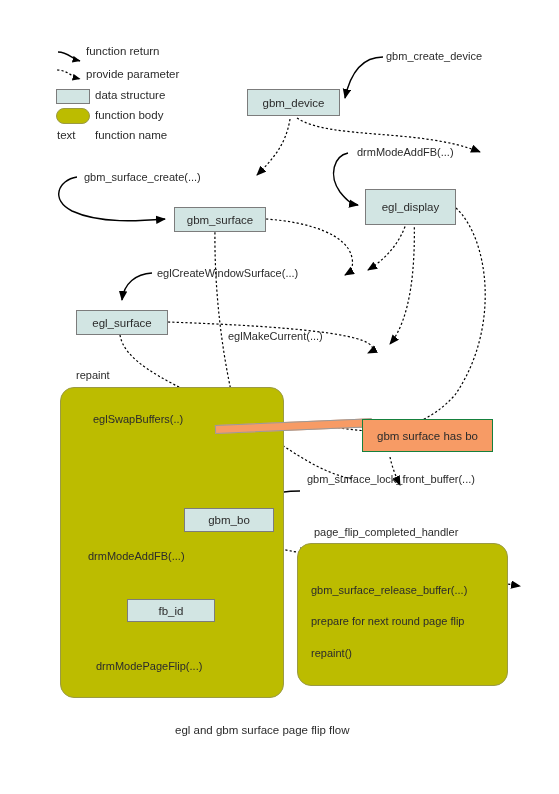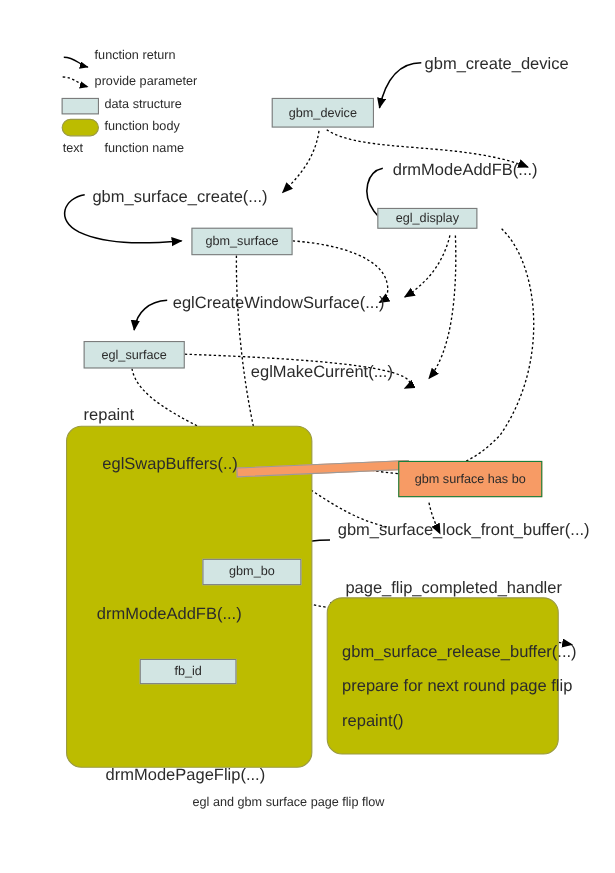--- a/index.html
+++ b/index.html
@@ -46,21 +46,21 @@
   }
   .fn-body {
     position: absolute;
     box-sizing: border-box;
     background: #bcbc00;
     border: 1px solid #9a9a44;
     border-radius: 14px;
   }
   .label {
     position: absolute;
-    font-size: 15px;
+    font-size: 11px;
     color: #2b2b2b;
     white-space: nowrap;
   }
   .caption {
     position: absolute;
     font-size: 11.5px;
     color: #2b2b2b;
     white-space: nowrap;
   }
   .legend-text {
@@ -228,25 +228,25 @@
   <div class="label" style="left:157px; top:267px;">eglCreateWindowSurface(...)</div>
 
   <div class="label" style="left:228px; top:330px;">eglMakeCurrent(...)</div>
 
   <div class="label" style="left:93px; top:413px;">eglSwapBuffers(..)</div>
 
   <div class="label" style="left:307px; top:473px;">gbm_surface_lock_front_buffer(...)</div>
 
   <div class="label" style="left:88px; top:550px;">drmModeAddFB(...)</div>
 
-  <div class="label" style="left:96px; top:660px;margin-top:36px;">drmModePageFlip(...)</div>
+  <div class="label" style="left:96px; top:660px;">drmModePageFlip(...)</div>
 
   <div class="node ds-box" style="left:247px; top:89px; width:93px; height:27px;">gbm_device</div>
 
-  <div class="node ds-box" style="left:343px; top:189px; width:91px; height:19px;">egl_display</div>
+  <div class="node ds-box" style="left:365px; top:189px; width:91px; height:36px;">egl_display</div>
 
   <div class="node ds-box" style="left:174px; top:207px; width:92px; height:25px;">gbm_surface</div>
 
   <div class="node ds-box" style="left:76px; top:310px; width:92px; height:25px;">egl_surface</div>
 
   <div class="node ds-box" style="left:184px; top:508px; width:90px; height:24px;">gbm_bo</div>
 
   <div class="node ds-box" style="left:127px; top:599px; width:88px; height:23px;">fb_id</div>
 
   <div class="node orange-box" style="left:362px; top:419px; width:131px; height:33px;">gbm surface has bo</div>

